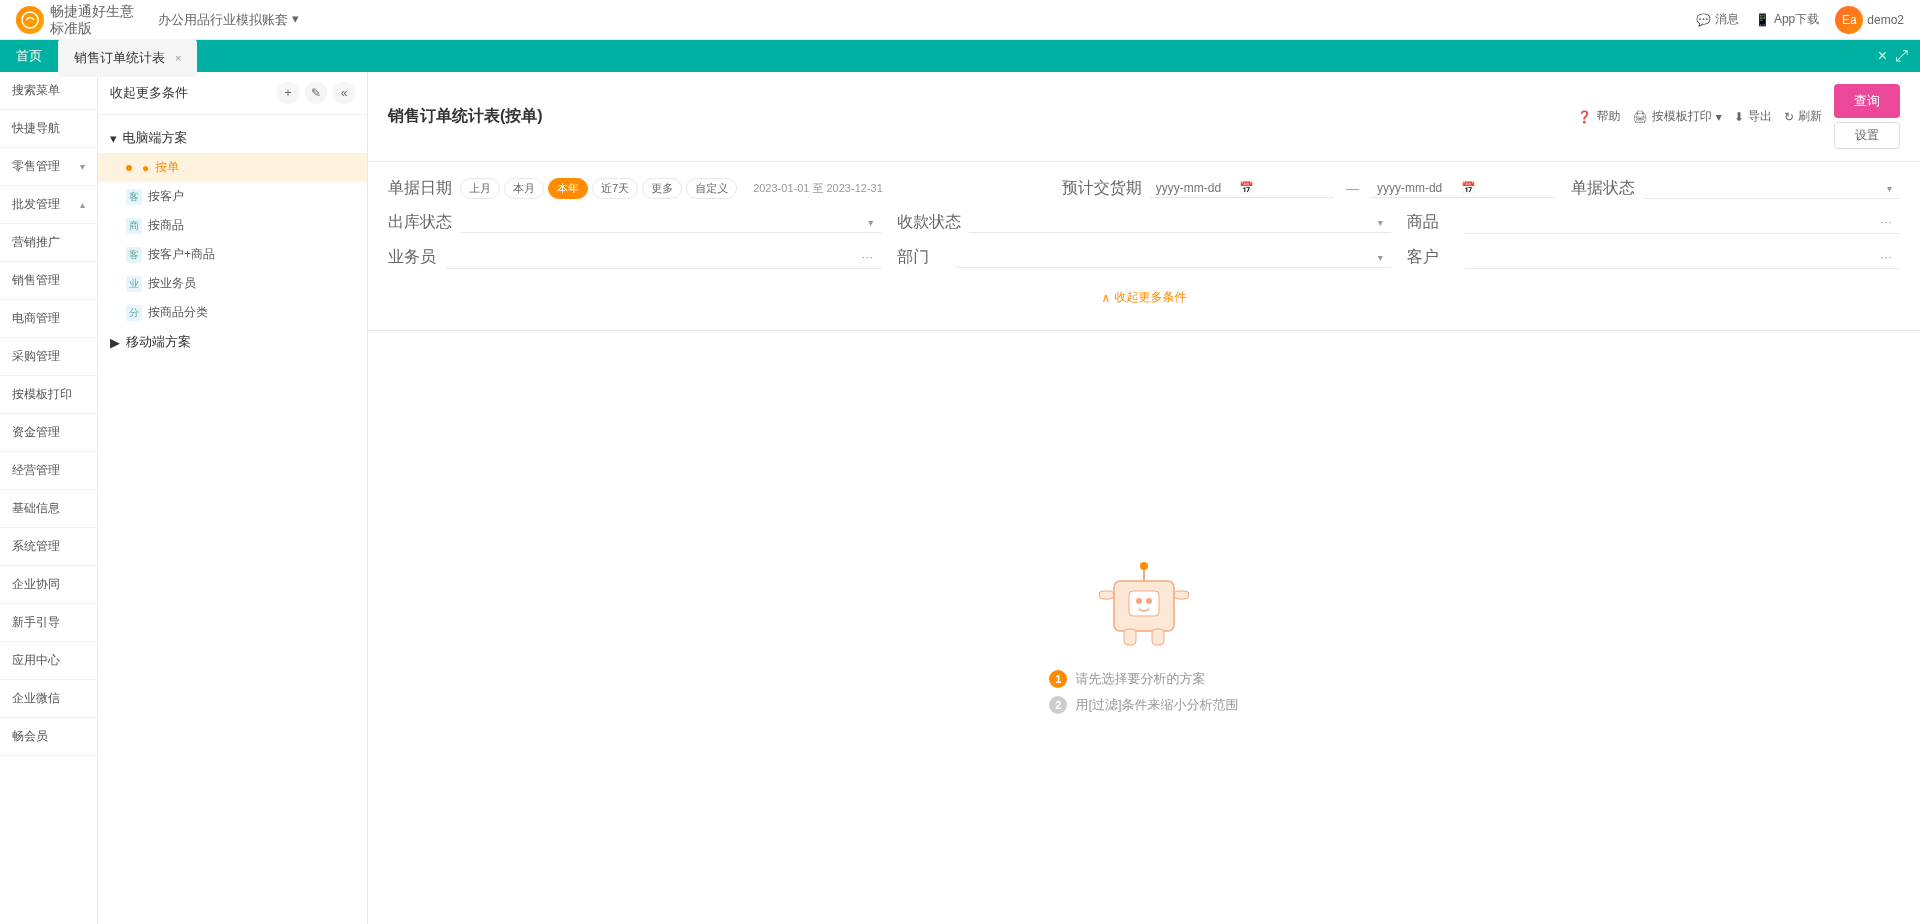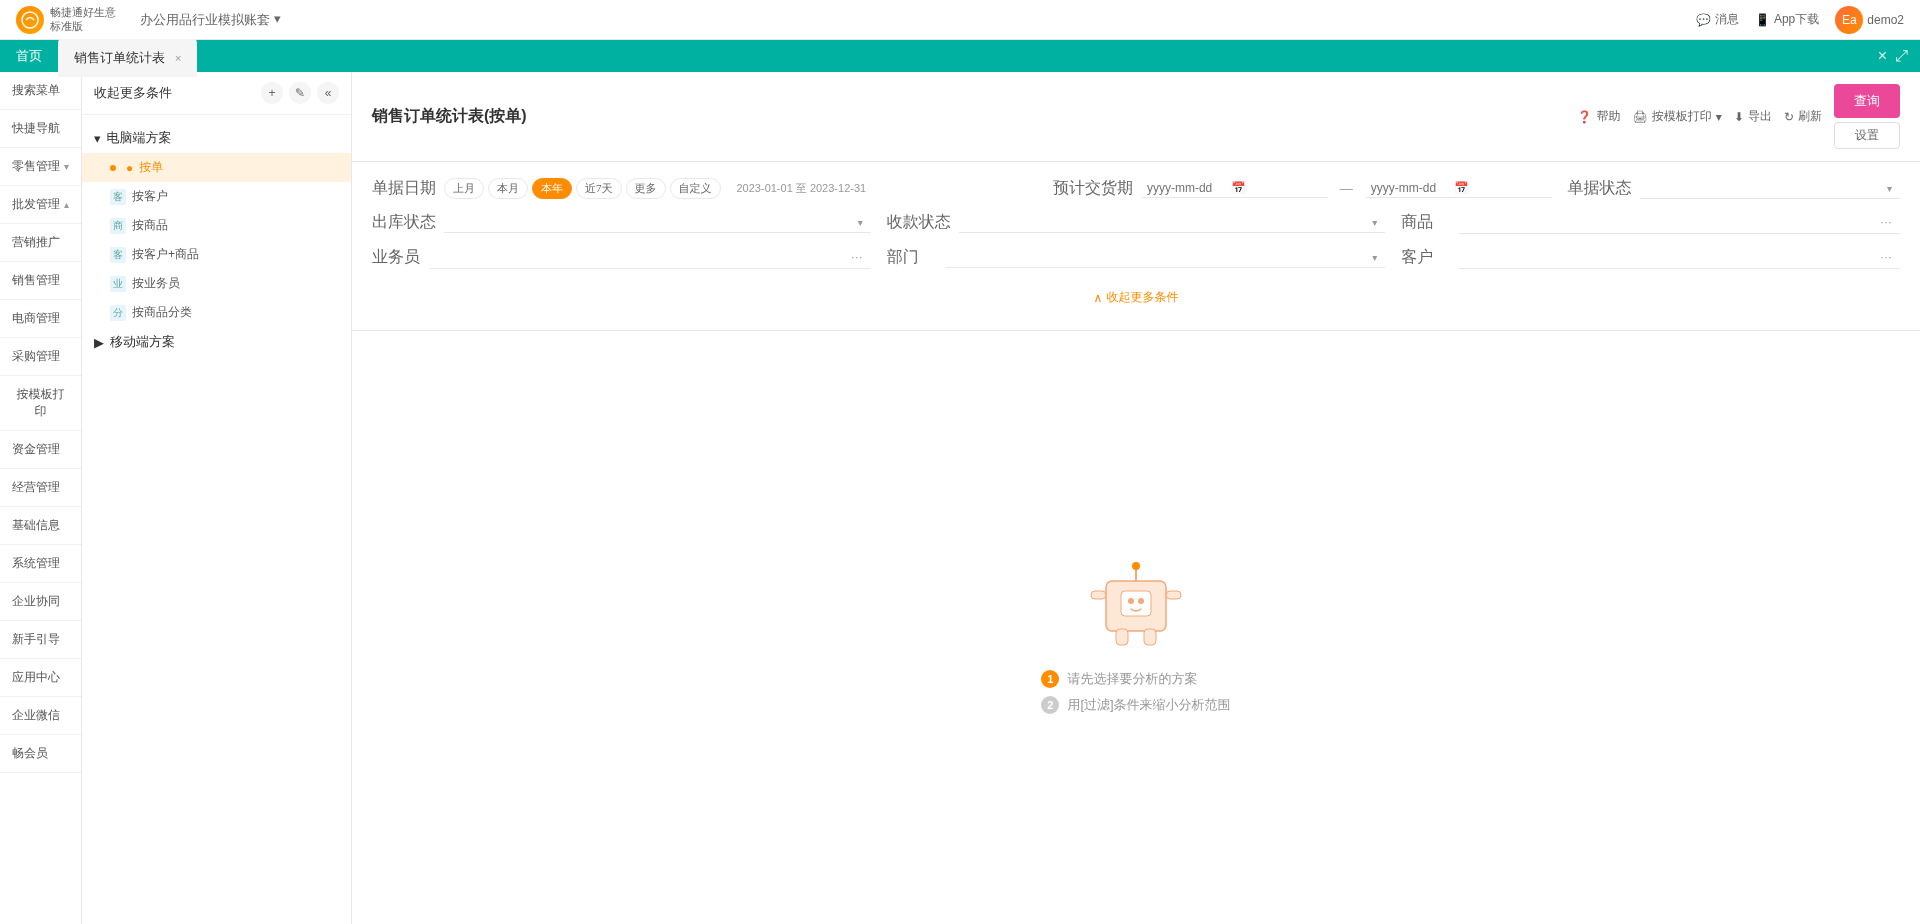--- a/index.html
+++ b/index.html
@@ -26,21 +26,21 @@
       align-items: center;
       gap: 6px;
     }
     .logo-circle {
       width: 28px; height: 28px;
       background: linear-gradient(135deg, #ff8c00, #ffa500);
       border-radius: 50%;
       display: flex; align-items: center; justify-content: center;
       color: white; font-size: 12px; font-weight: bold;
     }
-    .logo-text { font-size: 11px; color: #666; line-height: 1.2; }
+    .logo-text { font-size: 14px; color: #666; line-height: 1.2; }
     .breadcrumb-area {
       display: flex; gap: 4px;
       margin-left: 16px;
       font-size: 13px; color: #666;
     }
     .top-header-right {
       display: flex; align-items: center; gap: 16px;
     }
     .header-action {
       display: flex; align-items: center; gap: 4px;
@@ -93,21 +93,21 @@
 
     
     .main-area {
       display: flex;
       flex: 1;
       overflow: hidden;
     }
 
     
     .sidebar {
-      width: 82px;
+      width: 98px;
       background: #fff;
       border-right: 1px solid #e8e8e8;
       overflow-y: auto;
       flex-shrink: 0;
     }
     .sidebar-item {
       padding: 10px 0;
       text-align: center;
       cursor: pointer;
       color: #555;
@@ -258,21 +258,21 @@
       display: flex; align-items: center;
       border-bottom: 1px solid #e8e8e8;
       padding: 4px 8px;
       gap: 4px; cursor: pointer;
     }
     .filter-dropdown-wrap .down-arrow { font-size: 10px; color: #999; margin-left: auto; }
     .filter-dots { color: #999; font-size: 12px; margin-left: auto; }
 
     
     .date-group {
-      display: flex; align-items: center; gap: 4px; font-family: Liberation Serif, serif;
+      display: flex; align-items: center; gap: 4px;
     }
     .date-btn {
       padding: 2px 8px;
       border: 1px solid #e8e8e8;
       border-radius: 12px;
       font-size: 11px; color: #666;
       cursor: pointer; white-space: nowrap;
     }
     .date-btn.active {
       background: #ff8c00;

